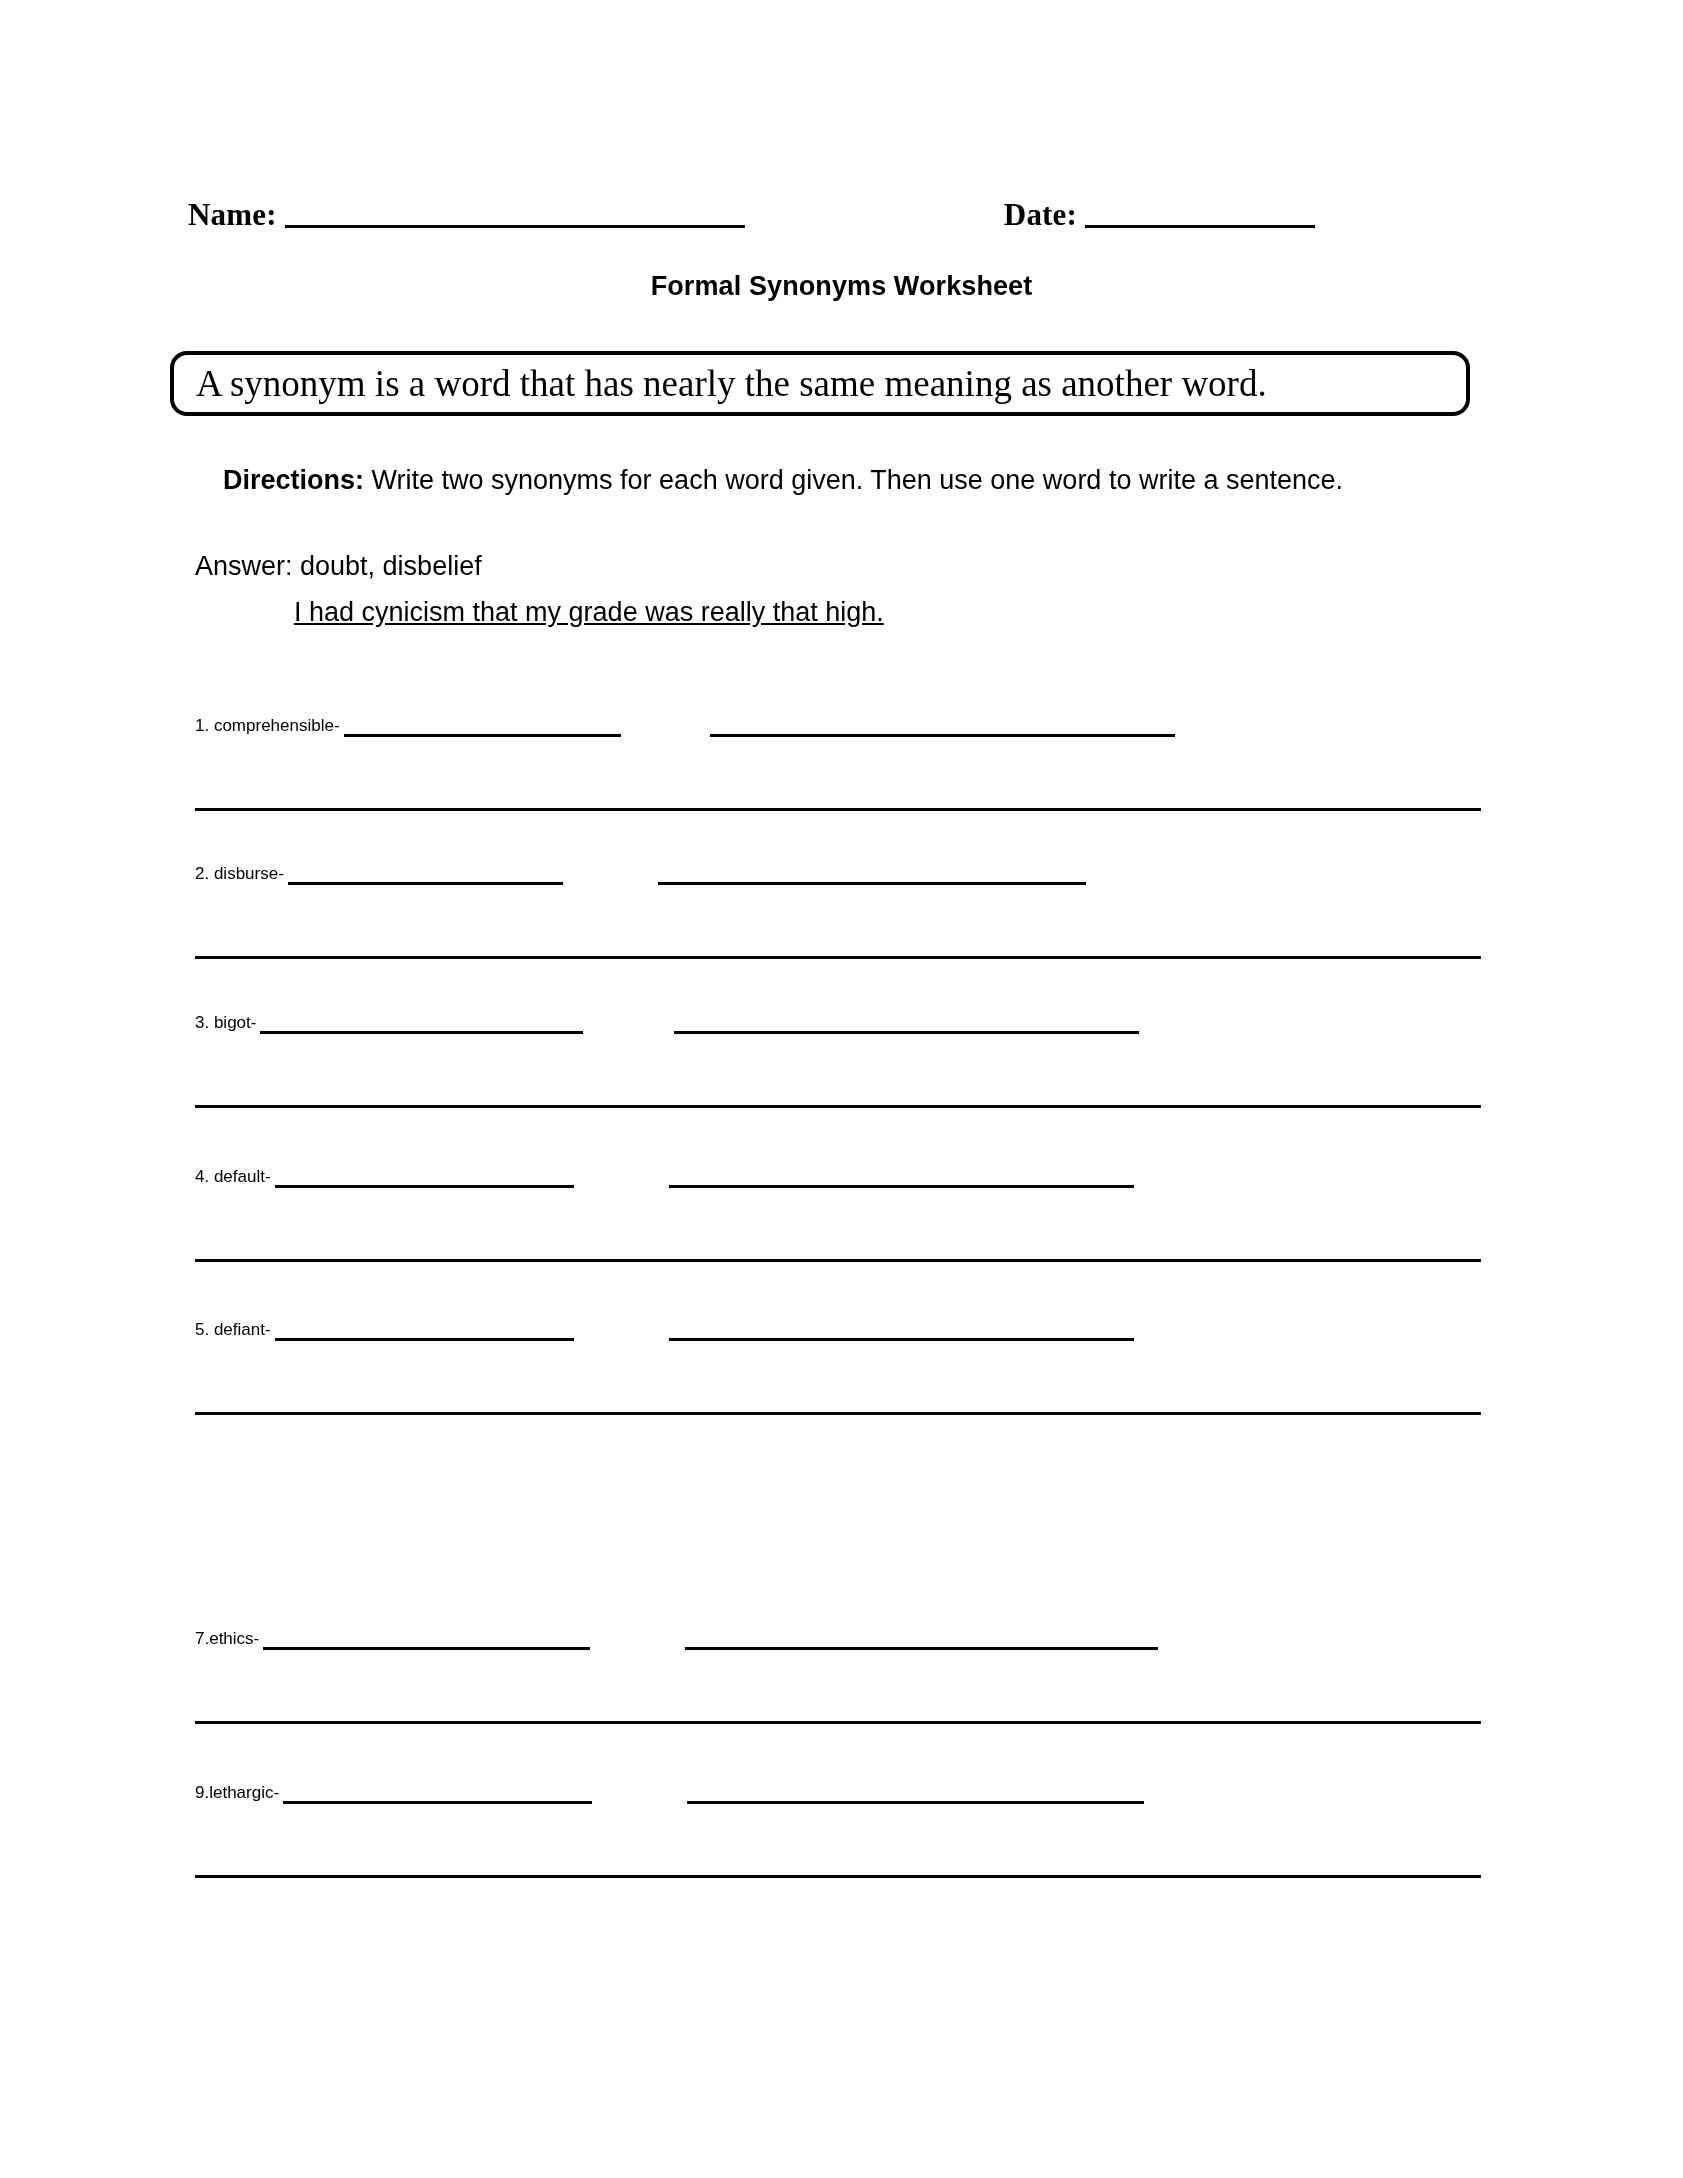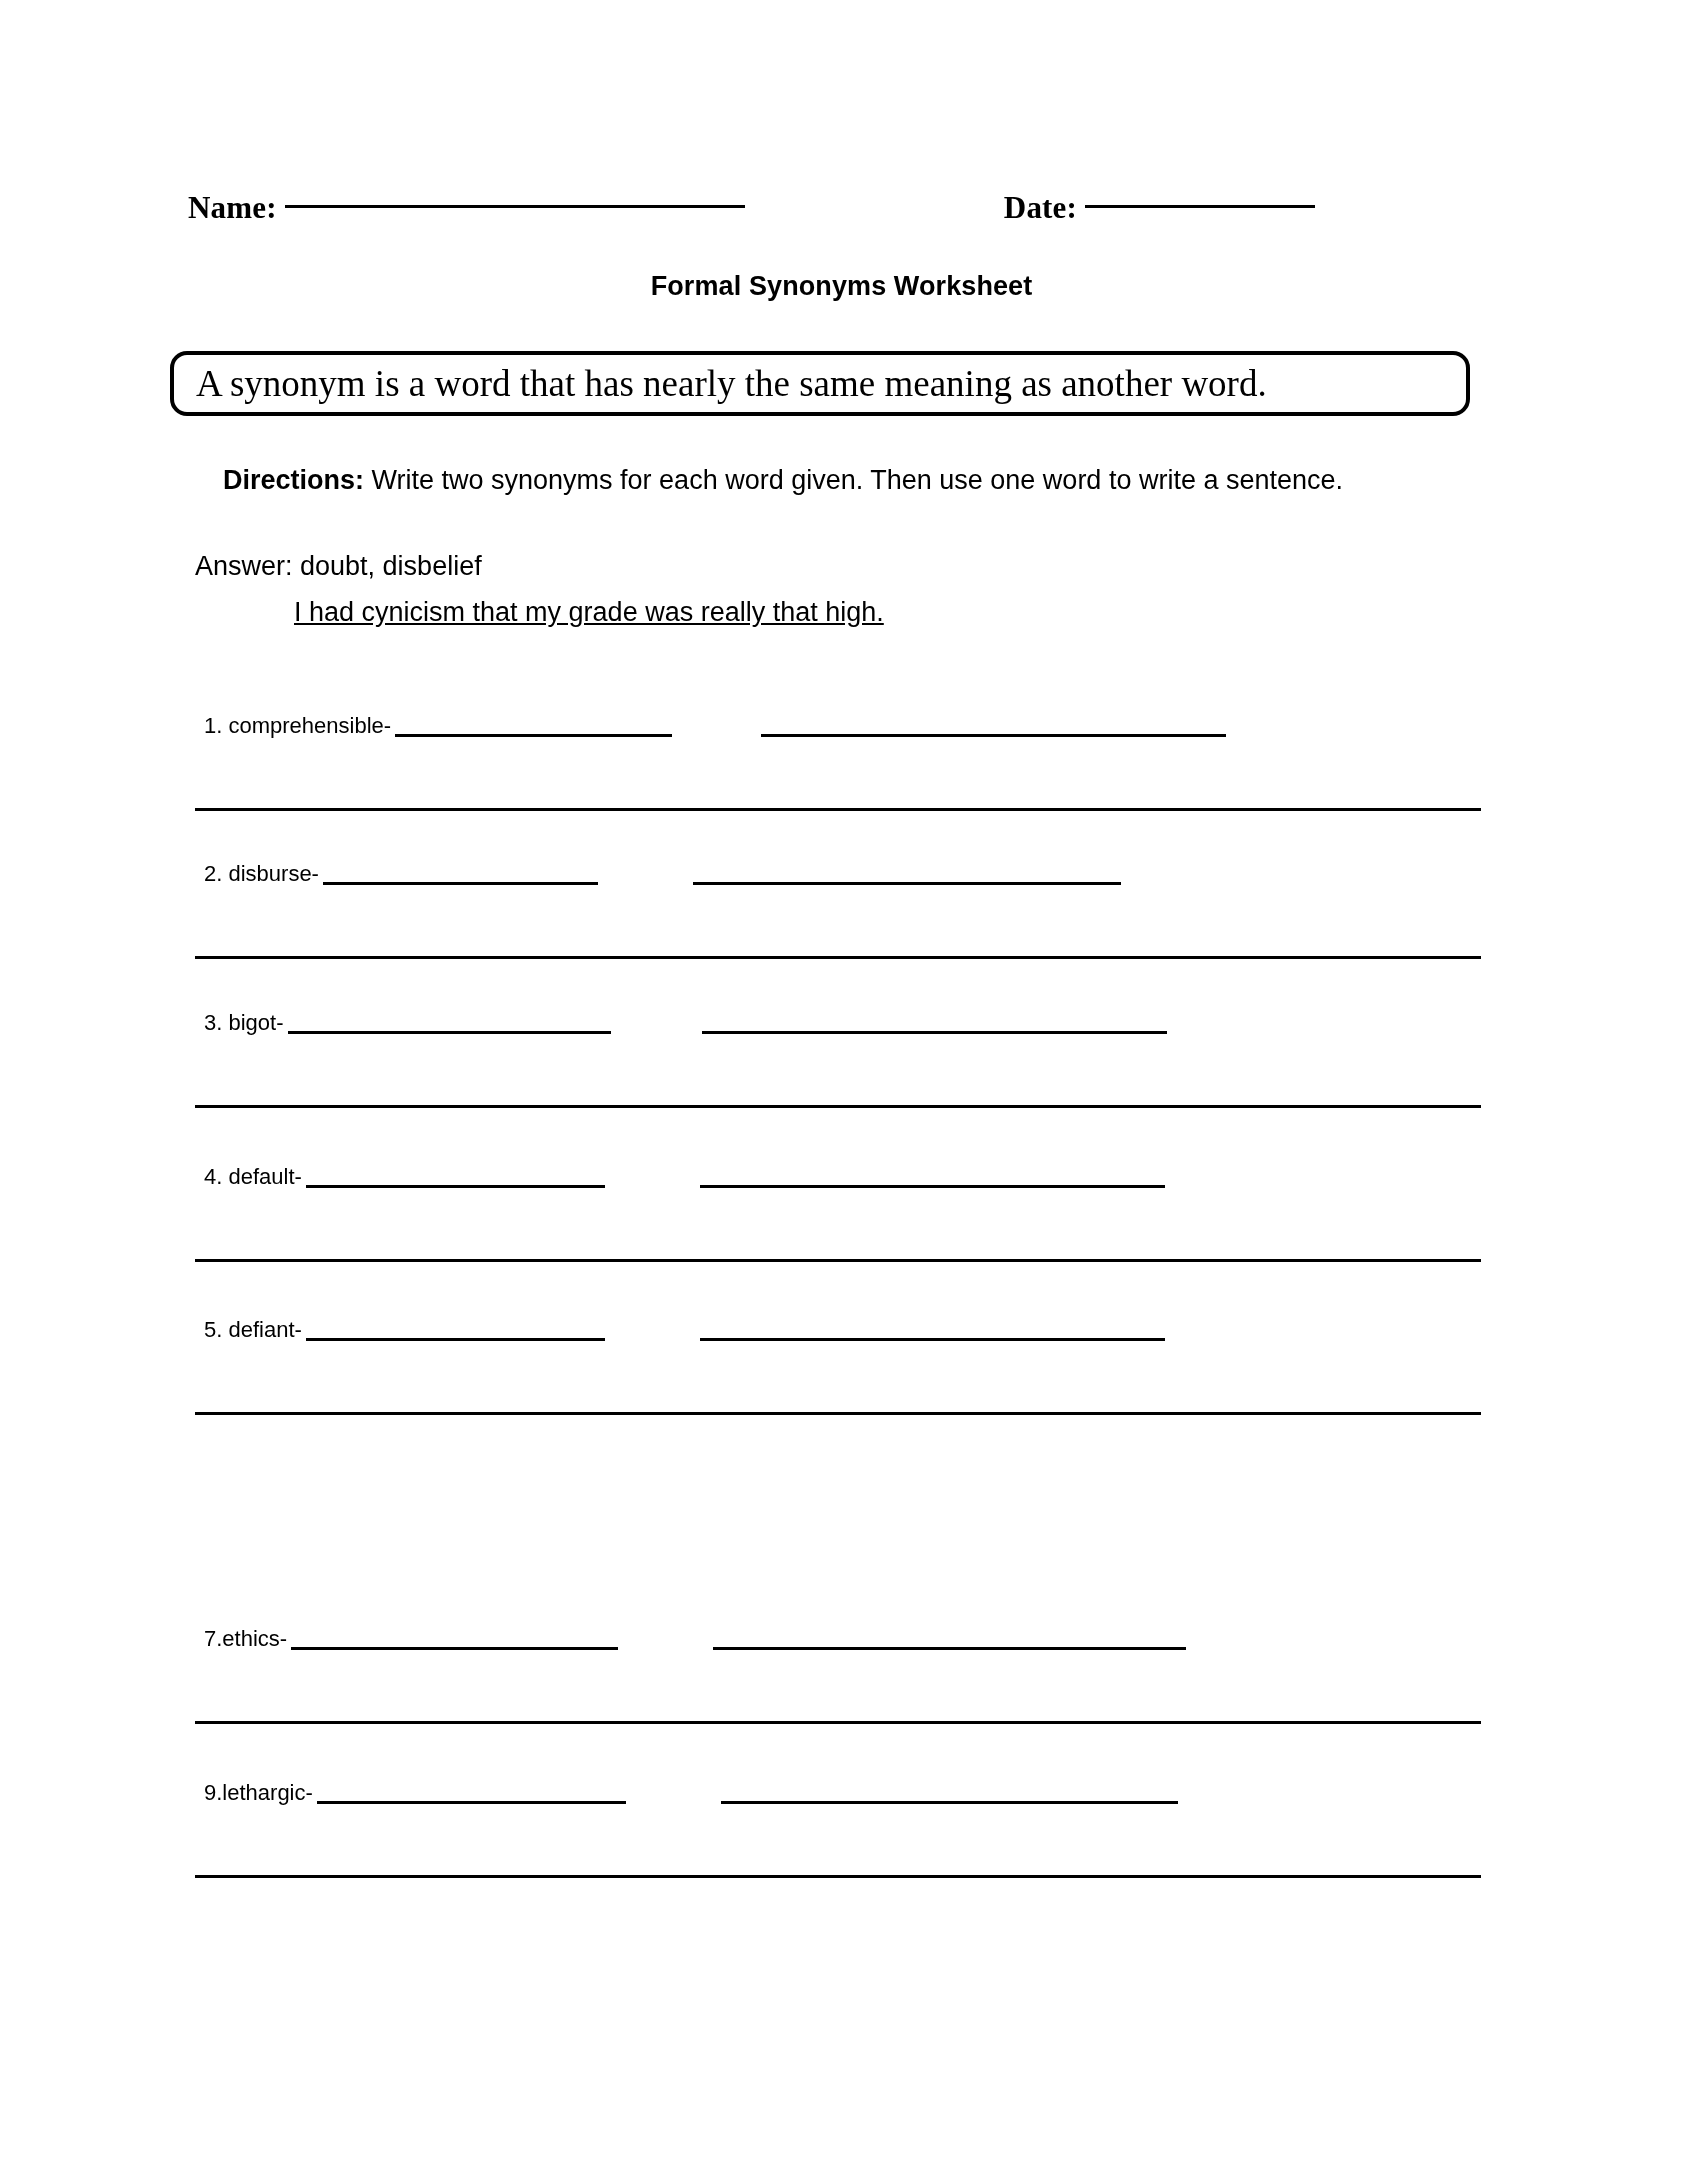--- a/index.html
+++ b/index.html
@@ -23,21 +23,21 @@
   }
 
   
   .header-row {
     position: absolute;
     left: 188px;
     top: 184px;
     width: 1287px;
     height: 48px;
     display: flex;
-    align-items: center;
+    align-items: flex-end;
   }
   .name-label, .date-label {
     font-family: "Liberation Serif", serif;
     font-weight: bold;
     font-size: 31px;
     line-height: 34px;
     white-space: nowrap;
     letter-spacing: 0.2px;
   }
   .rule {
@@ -116,24 +116,23 @@
     position: absolute;
     left: 195px;
     width: 1287px;
   }
   .item-row {
     display: flex;
     align-items: flex-end;
     height: 42px;
   }
   .item-word {
-    font-size: 22px;
+    font-size: 17px;
     line-height: 30px;
     white-space: nowrap;
-    margin-left: 9px;
   }
   .blank {
     border-bottom: 3px solid #000;
     height: 0;
     margin-bottom: 4px;
   }
   .blank-1 { margin-left: 4px; }
   .blank-2 { margin-left: 0; }
   .spacer { }
   .sentence-line {

